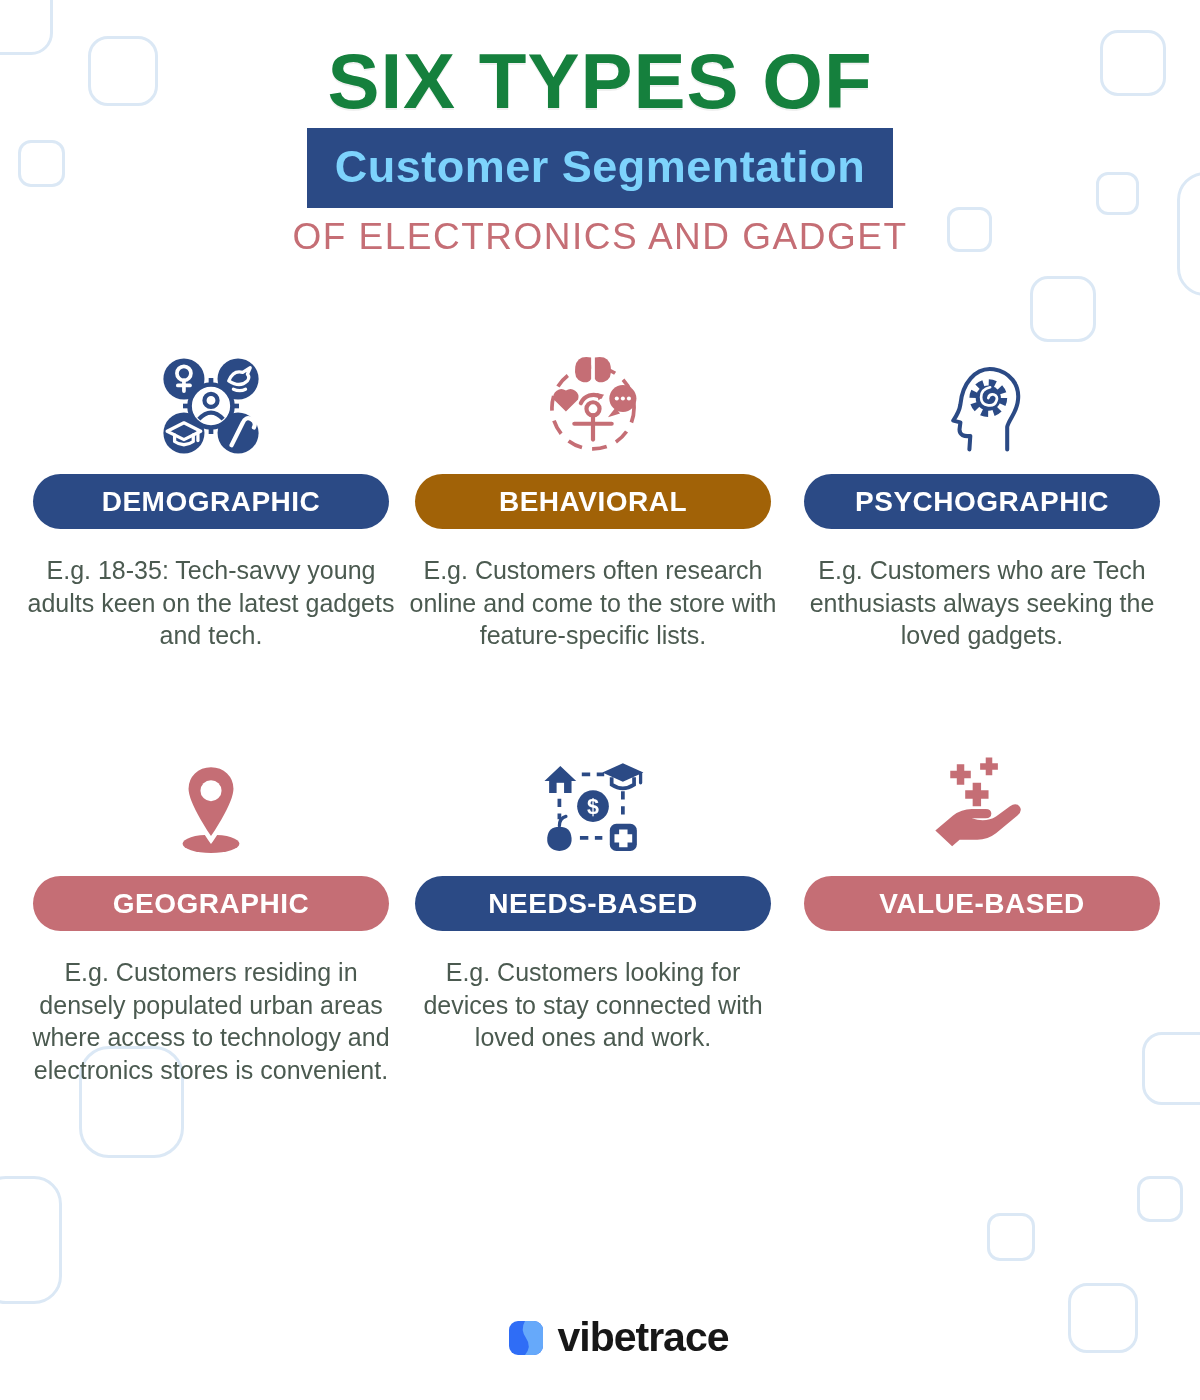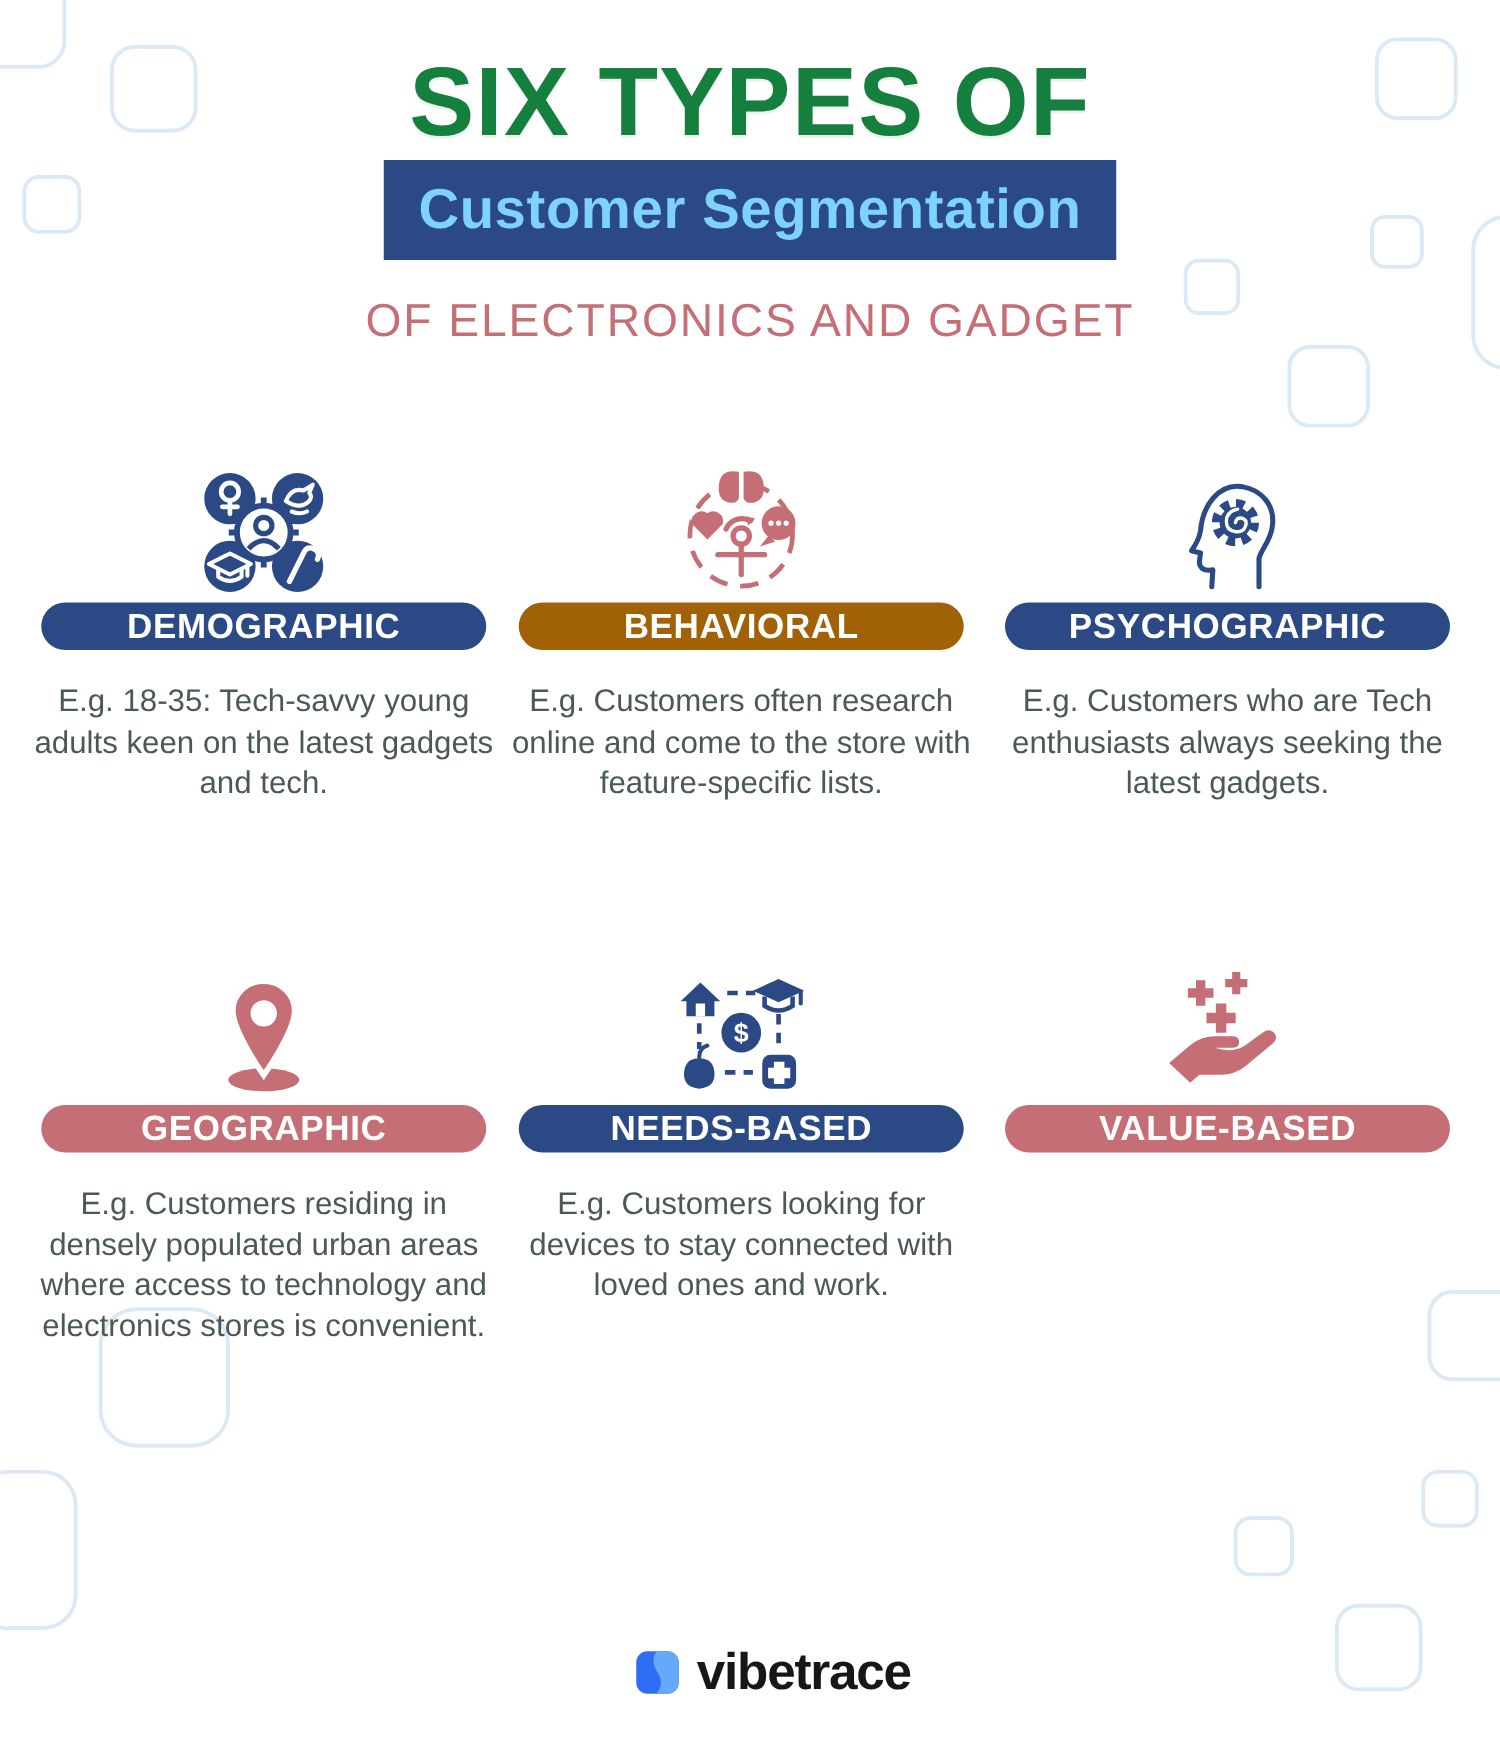--- a/index.html
+++ b/index.html
@@ -35,21 +35,21 @@
     font-weight:700;
     letter-spacing:0.5px;
     padding:13px 28px 15px 28px;
     margin-top:8px;
   }
   .subtitle {
     color:#c56e75;
     font-size:37px;
     font-weight:400;
     letter-spacing:1.5px;
-    margin-top:28px;
+    margin-top:8px;
   }
 
   .grid {
     display:grid;
     grid-template-columns:382px 382px 396px;
     padding-left:20px;
     margin-top:86px;
   }
   .card {
     display:flex;
@@ -57,23 +57,23 @@
     align-items:center;
     height:402px;
   }
   .icon-wrap {
     height:118px;
     display:flex;
     align-items:flex-end;
     justify-content:center;
   }
   .pill {
-    margin-top:0;
+    margin-top:12px;
     width:356px;
-    height:38px;
+    height:55px;
     border-radius:28px;
     color:#ffffff;
     display:flex;
     align-items:center;
     justify-content:center;
     font-size:28px;
     font-weight:700;
     letter-spacing:0.5px;
   }
   .desc {
@@ -199,21 +199,21 @@
     <div class="card">
       <div class="icon-wrap">
         <svg width="108" height="108" viewBox="0 0 120 120">
           <path d="M46,106 l1,-15 c-7,1 -12,-1 -12,-7 l1,-8 -8,-2 c5,-7 7,-11 8,-18 C38,34 52,14 73,17 c18,3 29,17 27,34 c-1,14 -10,21 -12,30 l0,25" fill="none" stroke="#2b4a85" stroke-width="4.5" stroke-linejoin="round" stroke-linecap="round"></path>
           <circle cx="67" cy="49" r="17" fill="none" stroke="#2b4a85" stroke-width="8" stroke-dasharray="7.4 5.95"></circle>
           <circle cx="67" cy="49" r="14" fill="#2b4a85"></circle>
           <path d="M67,49 q1,-5 6,-4 q5,2 3,7 q-2,6 -9,5 q-8,-1 -8,-9 q0,-9 10,-11" fill="none" stroke="#ffffff" stroke-width="3" stroke-linecap="round"></path>
         </svg>
       </div>
       <div class="pill" style="background-color: rgb(43, 74, 133);">PSYCHOGRAPHIC</div>
-      <div class="desc"><span>E.g. Customers who are Tech enthusiasts </span><strong>always seeking the latest gadgets.</strong></div>
+      <div class="desc"><span>E.g. Customers who are Tech enthusiasts </span><strong>always seeking the loved gadgets.</strong></div>
     </div>
 
     <div class="card">
       <div class="icon-wrap">
         <svg width="110" height="110" viewBox="0 0 120 120">
           <ellipse cx="60" cy="98" rx="31" ry="10" fill="#c56e75"></ellipse>
           <path d="M60,12 c-15.5,0 -27,11.5 -27,26 c0,18 27,56 27,56 c0,0 27,-38 27,-56 c0,-14.5 -11.5,-26 -27,-26 z" fill="#c56e75" stroke="#ffffff" stroke-width="5"></path>
           <circle cx="60" cy="40" r="11.5" fill="#ffffff"></circle>
         </svg>
       </div>

